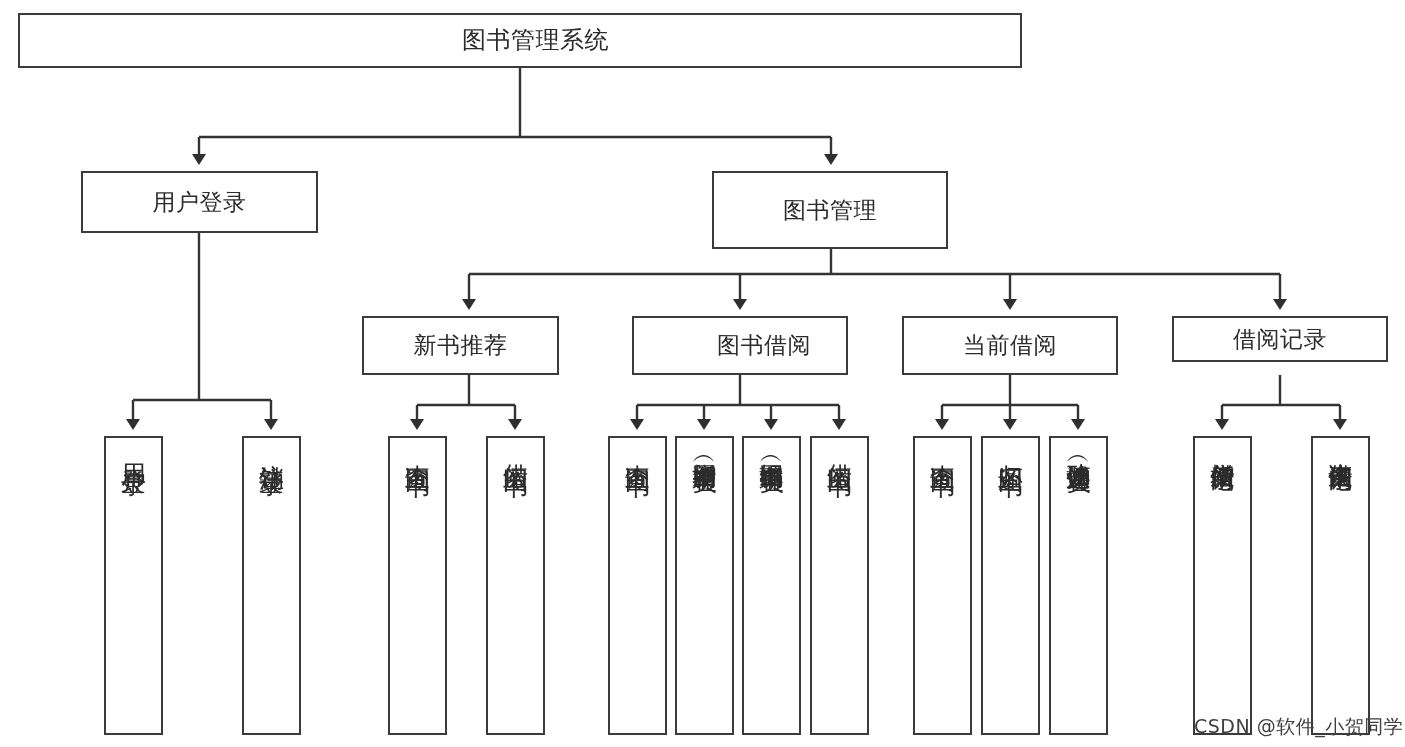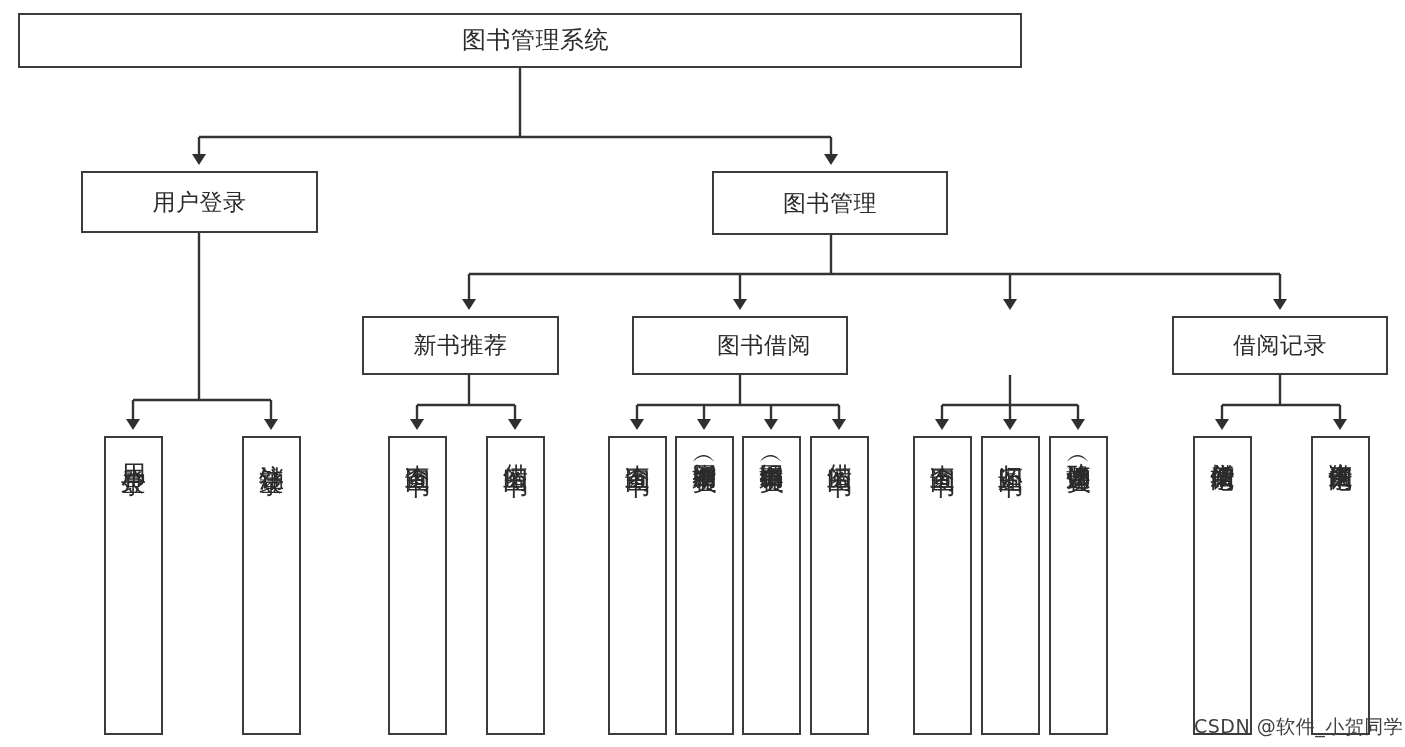--- a/index.html
+++ b/index.html
@@ -133,34 +133,37 @@
   </svg>
 
   <div class="node horiz root" style="left:18px; top:13px; width:1004px; height:55px;padding-left:31px;">
     <span class="lbl">图书管理系统</span>
   </div>
 
   <div class="node horiz" style="left:81px; top:171px; width:237px; height:62px;">
     <span class="lbl">用户登录</span>
   </div>
 
-  <div class="node horiz" style="left:712px; top:171px; width:236px; height:64px;">
+  <div class="node horiz" style="left:712px; top:171px; width:236px; height:78px;">
     <span class="lbl">图书管理</span>
   </div>
 
   <div class="node horiz" style="left:362px; top:316px; width:197px; height:59px;">
     <span class="lbl">新书推荐</span>
   </div>
 
   <div class="node horiz" style="left:632px; top:316px; width:216px; height:59px;padding-left:48px;">
     <span class="lbl">图书借阅</span>
   </div>
 
-
-  <div class="node horiz" style="left:1172px; top:316px; width:216px; height:59px;">
+  <div class="node horiz" style="left:902px; top:316px; width:216px; height:59px;">
+    <span class="lbl">当前借阅</span>
+  </div>
+
+  <div class="node horiz" style="left:1172px; top:316px; width:216px; height:46px;">
     <span class="lbl">借阅记录</span>
   </div>
 
   <div class="node vert" style="left:104px; top:436px; width:59px; height:299px;">
     <span class="lbl">用户登录</span>
   </div>
 
   <div class="node vert" style="left:242px; top:436px; width:59px; height:299px;">
     <span class="lbl">注销登录</span>
   </div>

